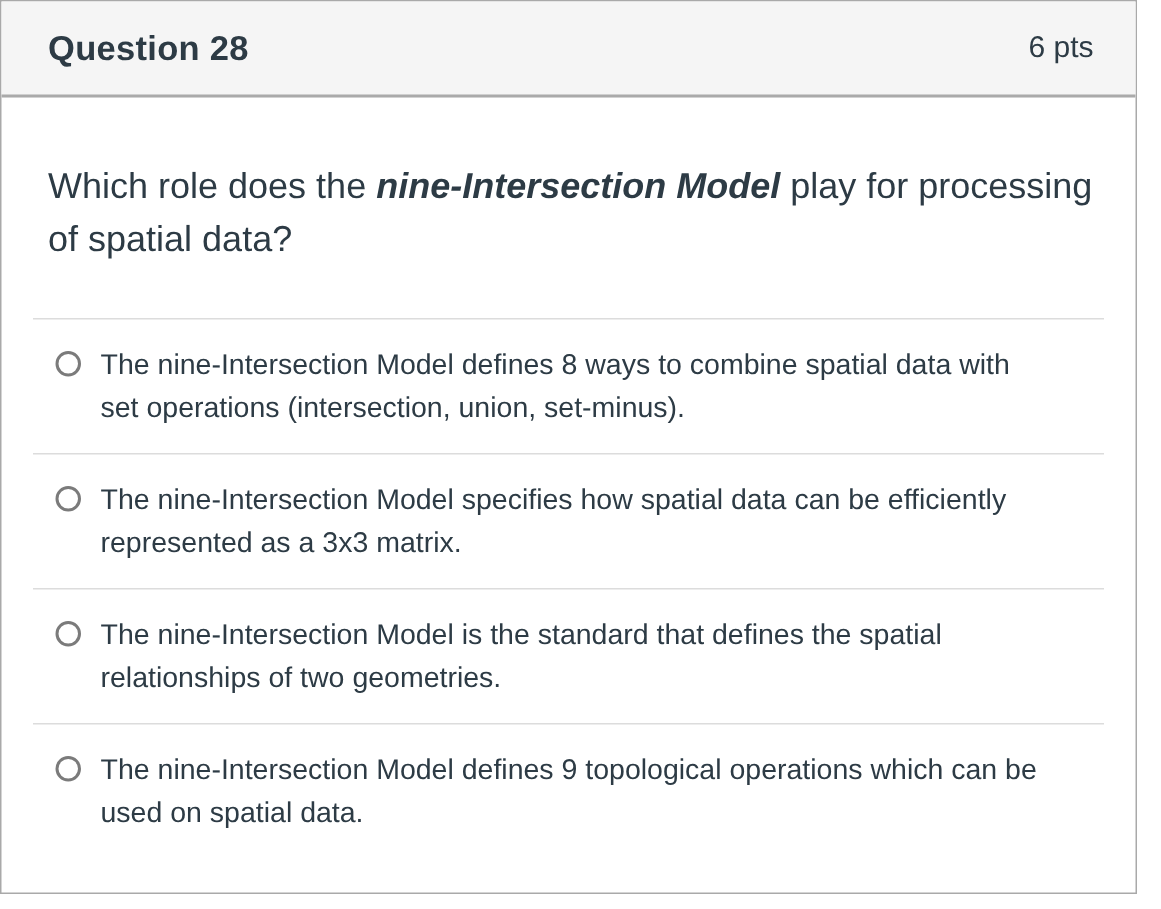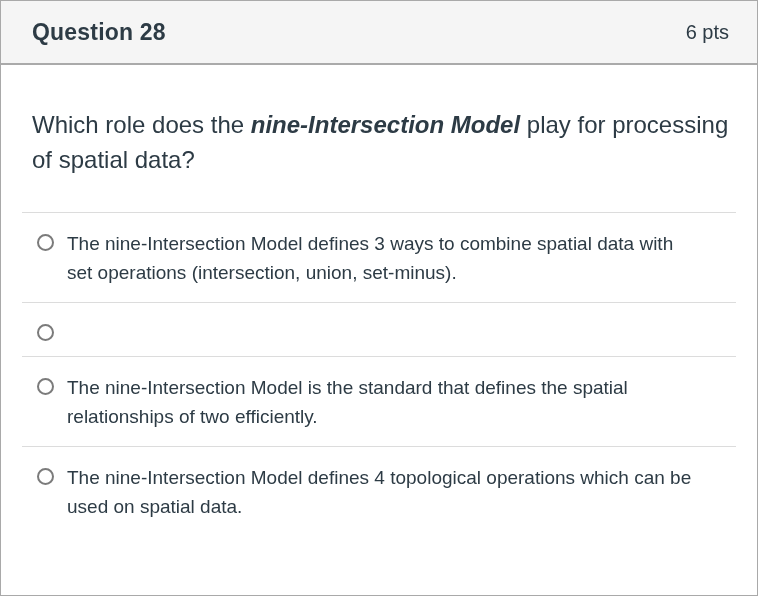--- a/index.html
+++ b/index.html
@@ -62,32 +62,33 @@
     <span class="q-title">Question 28</span>
     <span class="q-points">6 pts</span>
   </div>
 
   <div class="question-text"><span>Which role does the </span><span class="emph">nine-Intersection Model</span><span> play for processing of spatial data?</span></div>
 
   <div class="answers">
 
     <div class="answer">
       <span class="radio"></span>
-      <span class="answer-text">The nine-Intersection Model defines 3 ways to combine spatial data with set operations (intersection, union, set-minus).</span>
+      <span class="answer-text">The nine-Intersection Model defines 8 ways to combine spatial data with set operations (intersection, union, set-minus).</span>
     </div>
 
     <div class="answer">
       <span class="radio"></span>
+      <span class="answer-text">The nine-Intersection Model specifies how spatial data can be efficiently represented as a 3x3 matrix.</span>
     </div>
 
     <div class="answer">
       <span class="radio"></span>
-      <span class="answer-text">The nine-Intersection Model is the standard that defines the spatial relationships of two efficiently.</span>
+      <span class="answer-text">The nine-Intersection Model is the standard that defines the spatial relationships of two geometries.</span>
     </div>
 
     <div class="answer">
       <span class="radio"></span>
-      <span class="answer-text">The nine-Intersection Model defines 4 topological operations which can be used on spatial data.</span>
+      <span class="answer-text">The nine-Intersection Model defines 9 topological operations which can be used on spatial data.</span>
     </div>
 
   </div>
 
 </div>
 
 </body></html>

